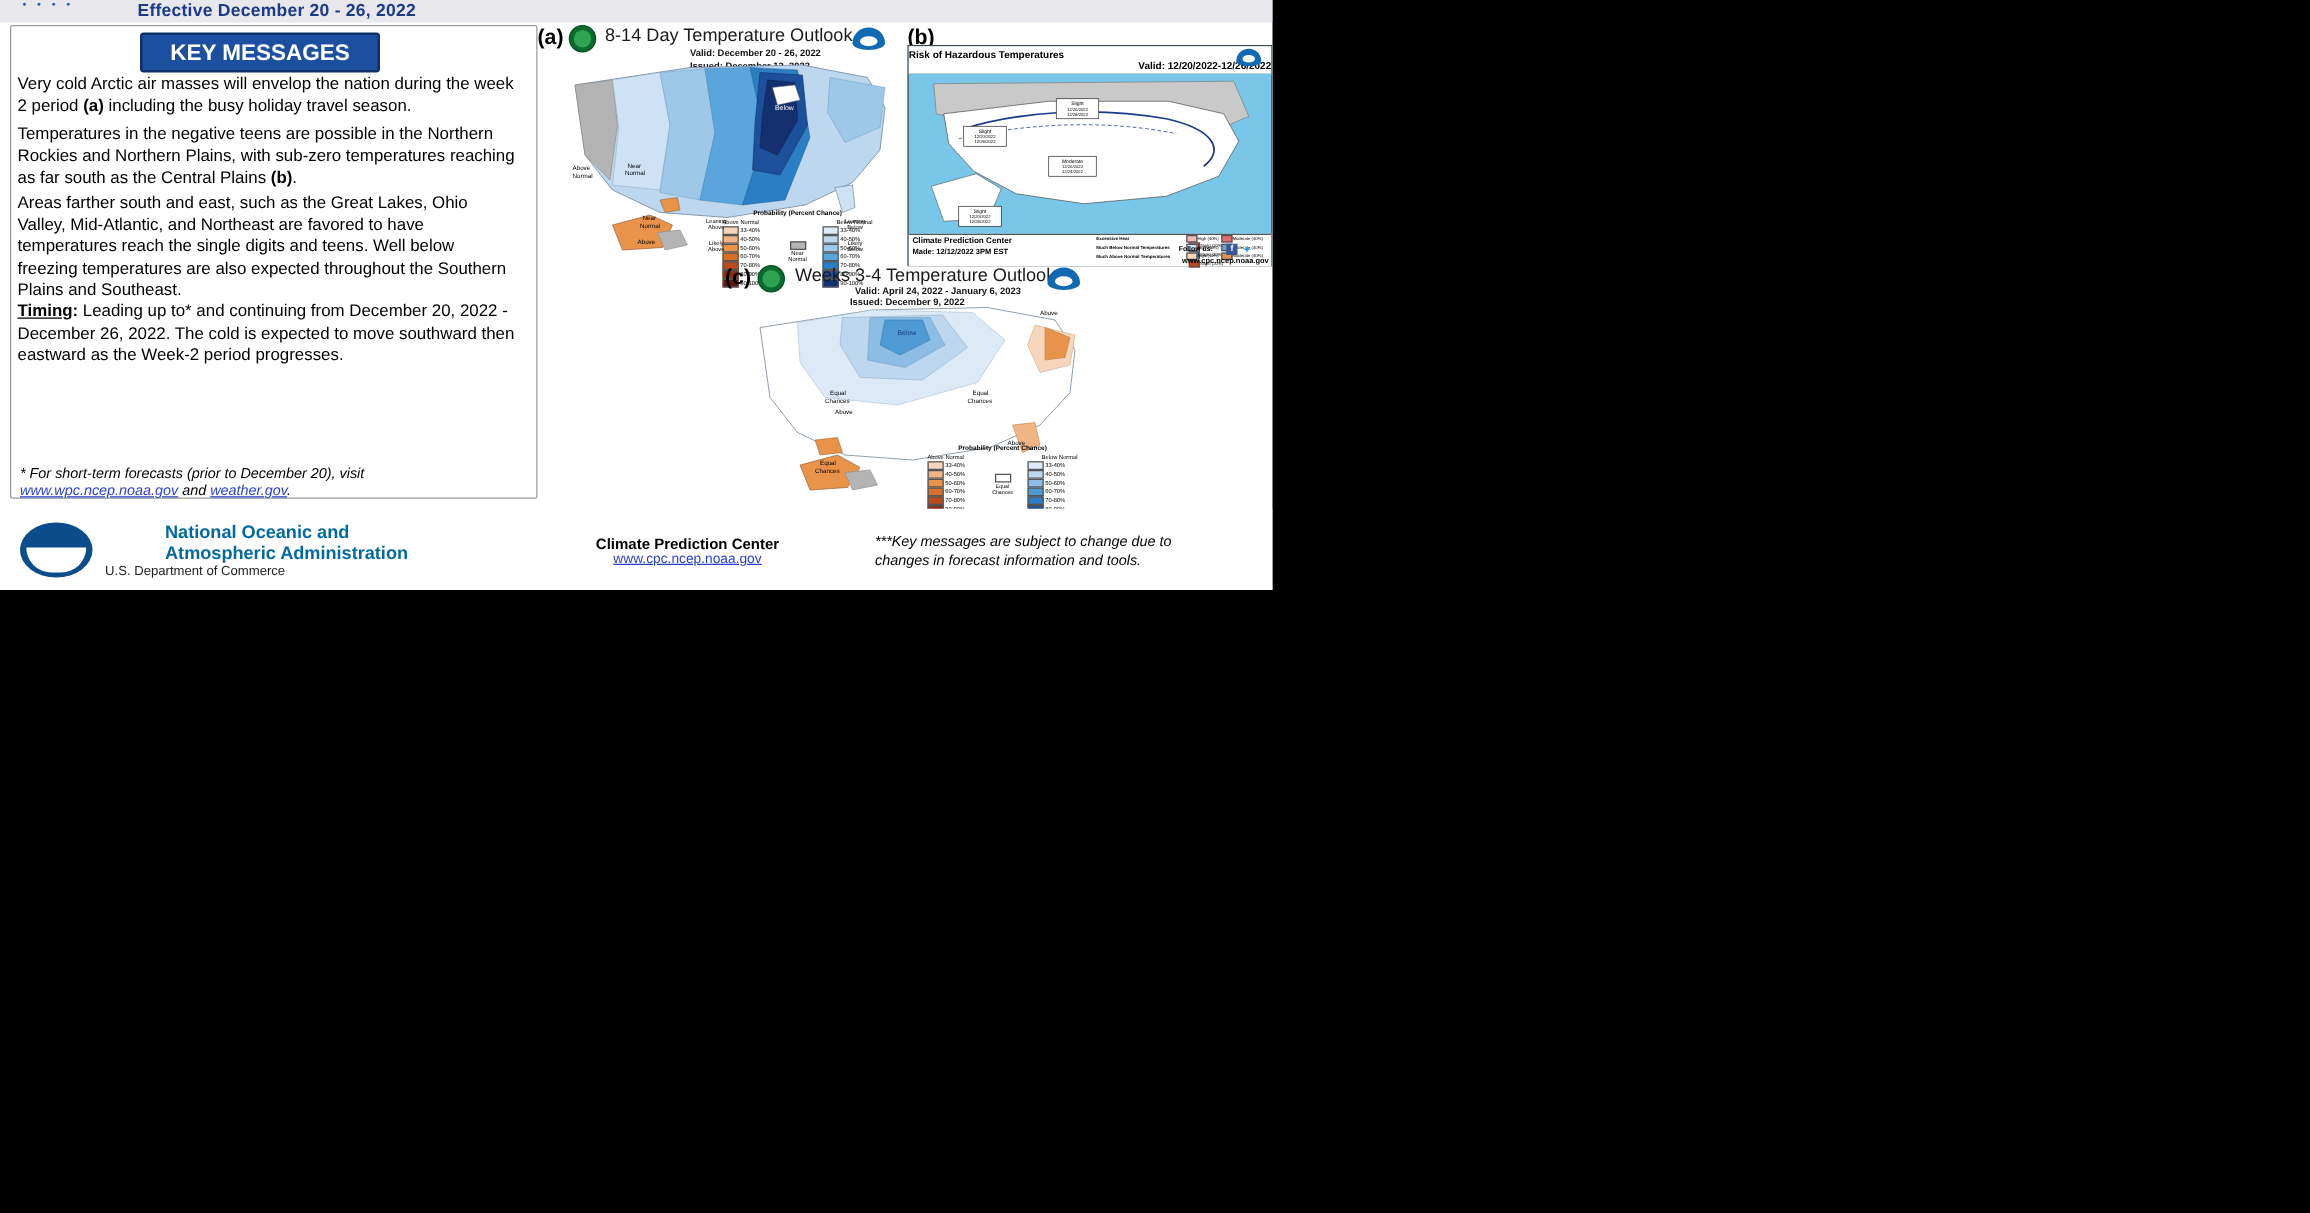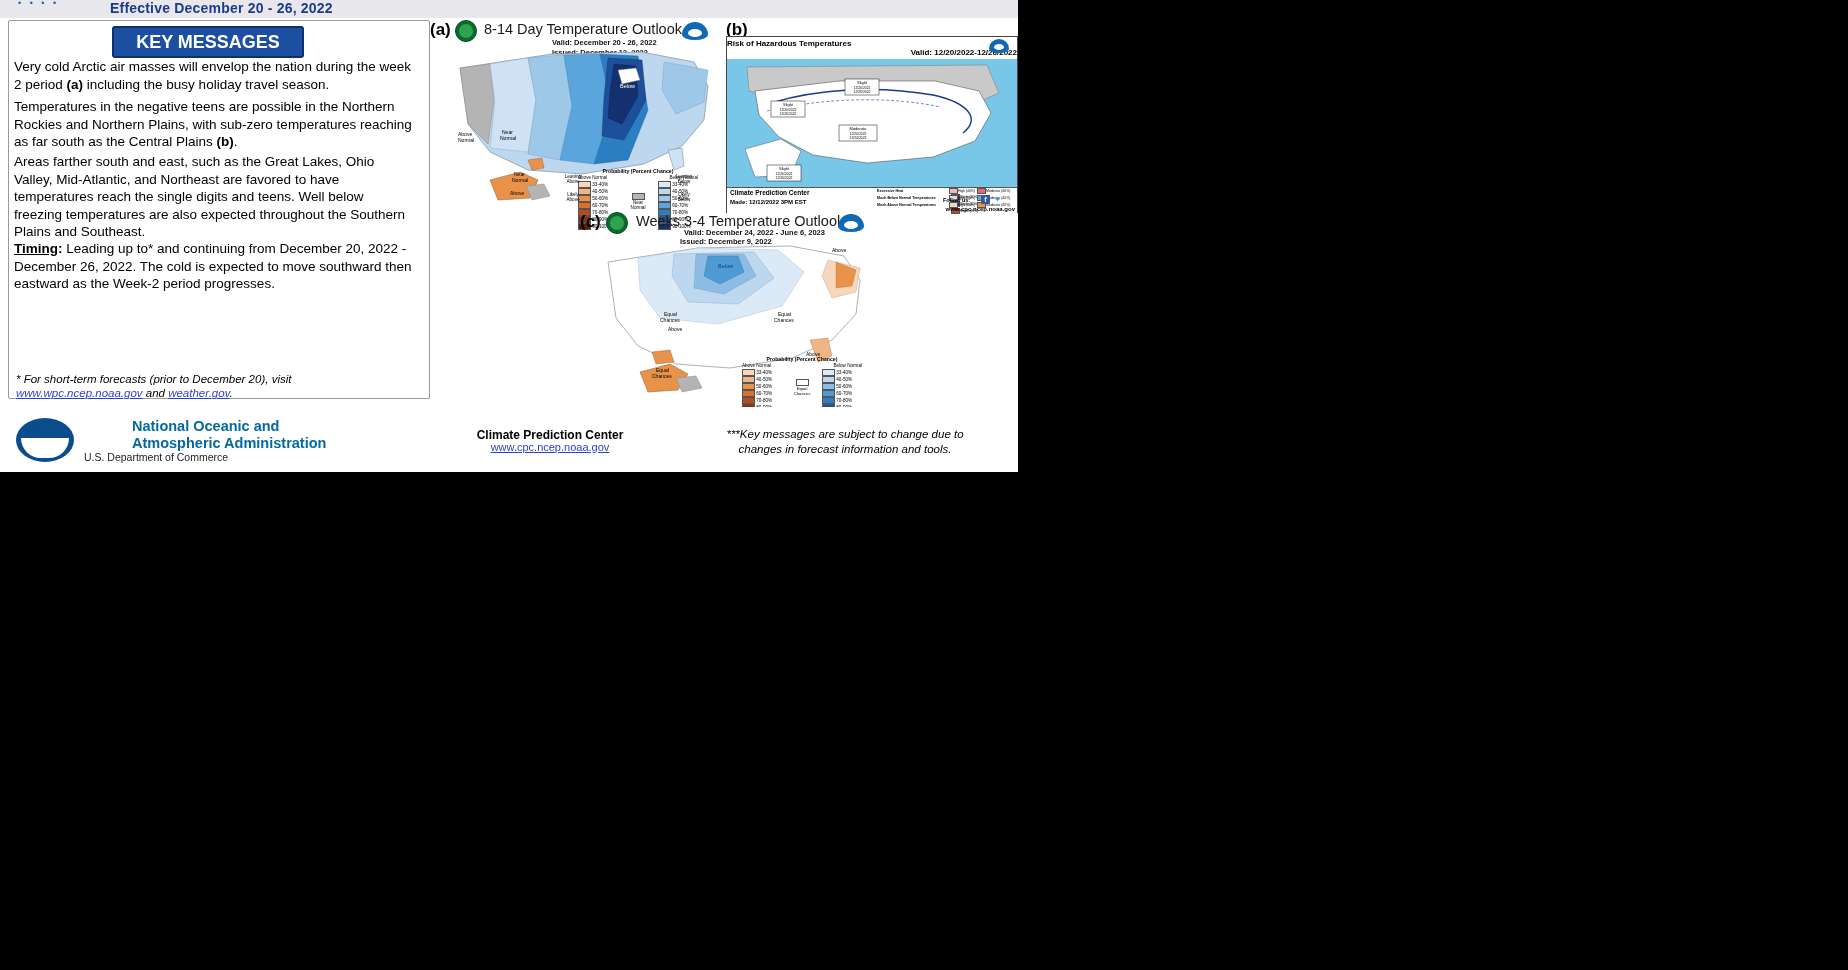--- a/index.html
+++ b/index.html
@@ -46,21 +46,21 @@
   
   .footer{position:absolute;left:0;top:407px;width:1018px;height:65px;background:#fff;}
   .noaa-seal{position:absolute;left:16px;top:418px;width:58px;height:44px;}
   .noaa-seal .ring{position:absolute;left:0;top:0;width:58px;height:44px;border-radius:50%;background:#0b4c8c;}
   .noaa-seal .wave{position:absolute;left:5px;top:20px;width:48px;height:20px;border-radius:0 0 24px 24px;background:#fff;}
   .noaa-seal .txt{position:absolute;left:13px;top:9px;font-size:8px;font-weight:bold;color:#0b4c8c;letter-spacing:.5px;}
   .noaa-name{position:absolute;left:84px;top:418px;font-size:14.5px;font-weight:bold;color:#0369a1;line-height:17px;margin-left:48px;}
   .noaa-sub{position:absolute;left:84px;top:451px;font-size:10.5px;color:#222;}
   .cpc-foot{position:absolute;left:430px;top:428px;width:240px;text-align:center;font-size:12px;font-weight:bold;color:#000;}
   .cpc-url{position:absolute;left:430px;top:441px;width:240px;text-align:center;font-size:11px;}
-  .disclaim{position:absolute;left:700px;top:427px;width:290px;text-align:center;font-size:11.5px;font-style:italic;color:#000;line-height:15px;}
+  .disclaim{position:absolute;left:700px;top:427px;width:290px;text-align:left;font-size:11.5px;font-style:italic;color:#000;line-height:15px;}
 </style>
 </head>
 <body>
 
 <div class="page">
 
   <div class="hdr"></div>
   <div class="noaa-top">
 
     <div class="dots">•  •  •  •</div>
@@ -238,21 +238,21 @@
     </div>
   </div>
 
   <div class="panel-label" style="left:580px;top:212px;">(c)</div>
   <div class="cpc-logo" style="left:606px;top:212px;"></div>
   <div class="map-title" style="left:636px;top:213px;">Weeks 3-4 Temperature Outlook</div>
   <div class="noaa-bird" style="left:838px;top:214px;">
       <div class="b"></div>
       <div class="w"></div>
     </div>
-  <div class="valid-line" style="left:684px;top:228px;">Valid:  December 24, 2022 - June 6, 2023</div>
+  <div class="valid-line" style="left:684px;top:228px;">Valid:  April 24, 2022 - January 6, 2023</div>
   <div class="valid-line" style="left:680px;top:237px;">Issued:  December 9, 2022</div>
 
   <div class="mapC">
     <svg viewBox="0 0 300 165" width="300" height="165">
       <path d="M30 30 L120 16 L212 14 L266 24 L282 48 L278 82 L254 108 L214 126 L152 136 L98 132 L60 114 L38 86 Z" fill="#ffffff" stroke="#6b7f93" stroke-width="0.6"></path>
       <path d="M60 26 L120 16 L200 18 L226 40 L204 74 L140 92 L82 86 L62 58 Z" fill="#dceaf7" stroke="#9bb4cc" stroke-width="0.4"></path>
       <path d="M96 22 L176 20 L196 46 L160 72 L110 70 L94 44 Z" fill="#bdd7ee" stroke="#88a6c4" stroke-width="0.4"></path>
       <path d="M118 22 L166 22 L178 44 L146 62 L116 56 Z" fill="#8dbde4" stroke="#6a99c0" stroke-width="0.4"></path>
       <path d="M130 24 L160 24 L166 40 L142 52 L126 44 Z" fill="#4e9bd4" stroke="#2f72a6" stroke-width="0.4"></path>
 

